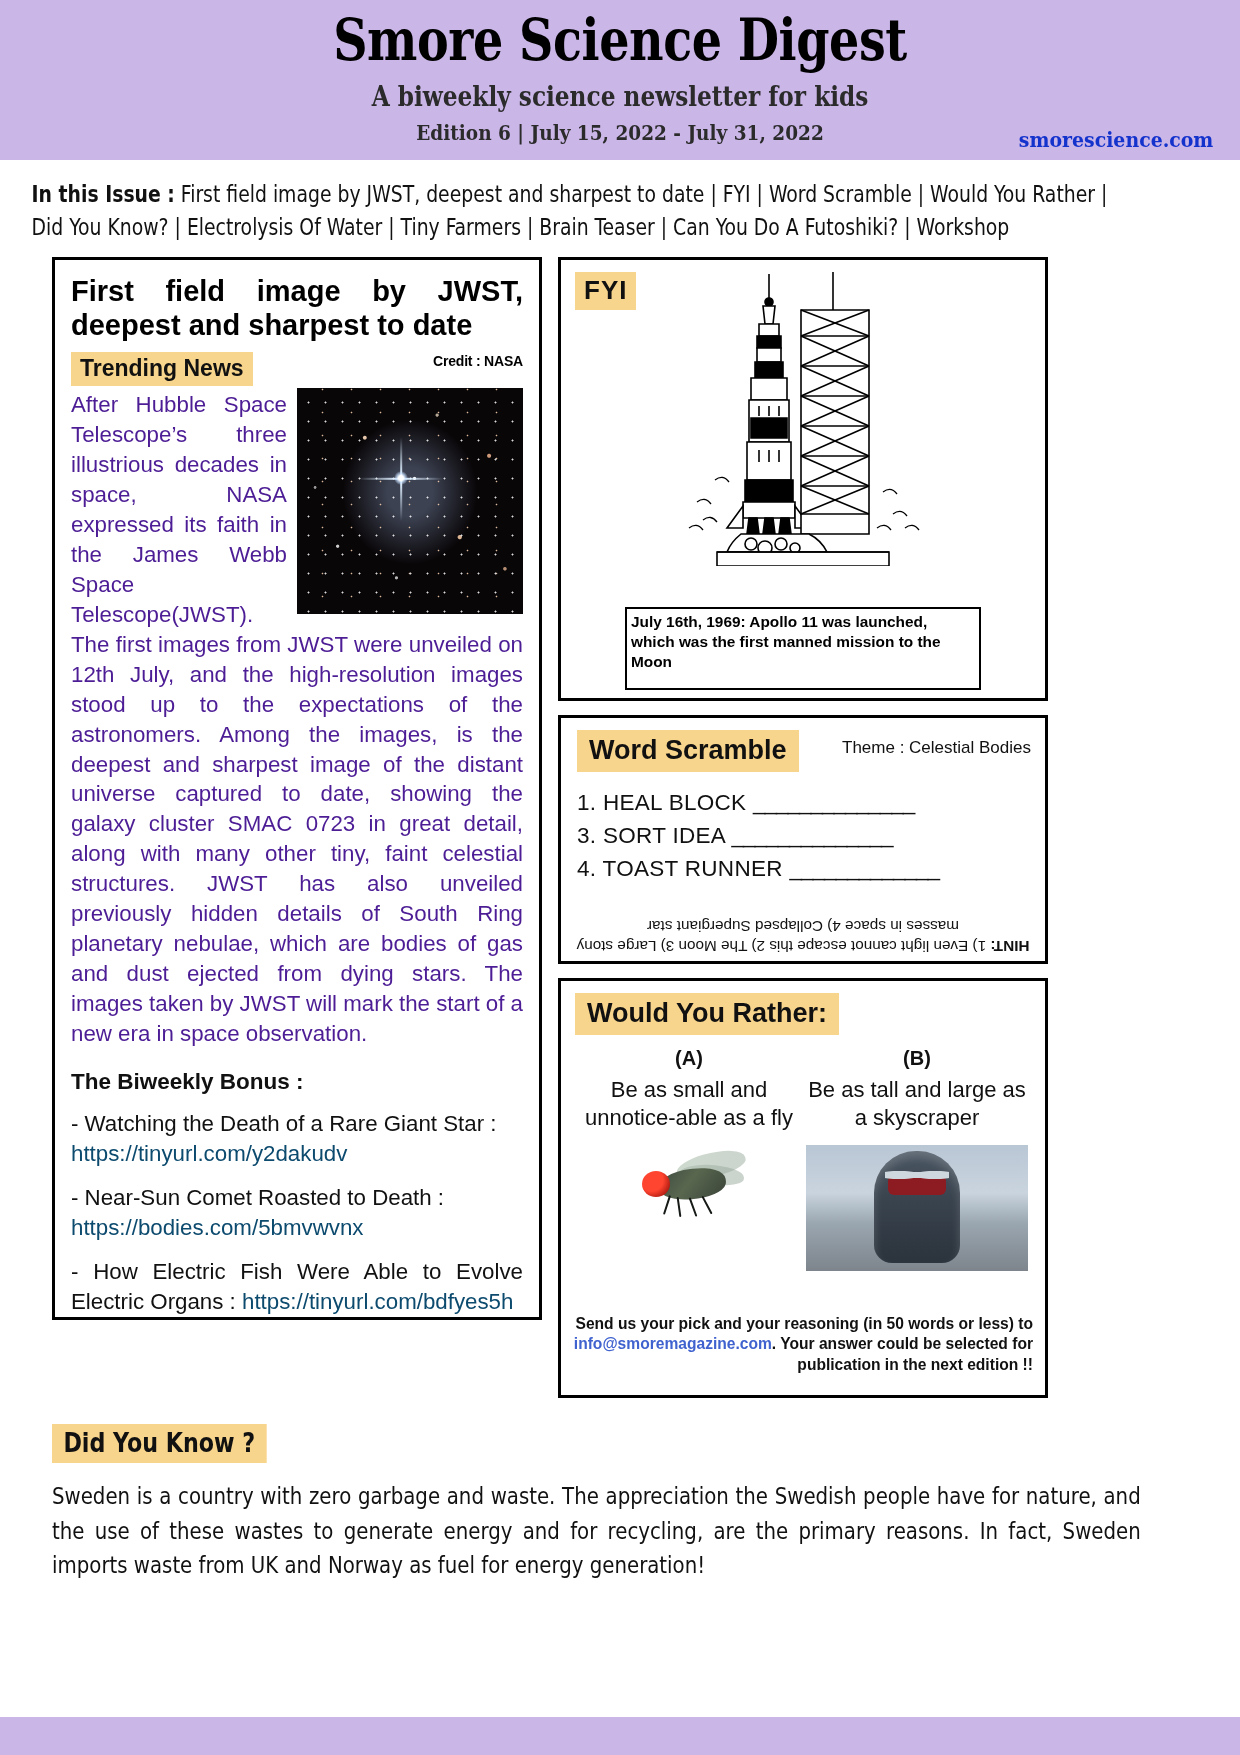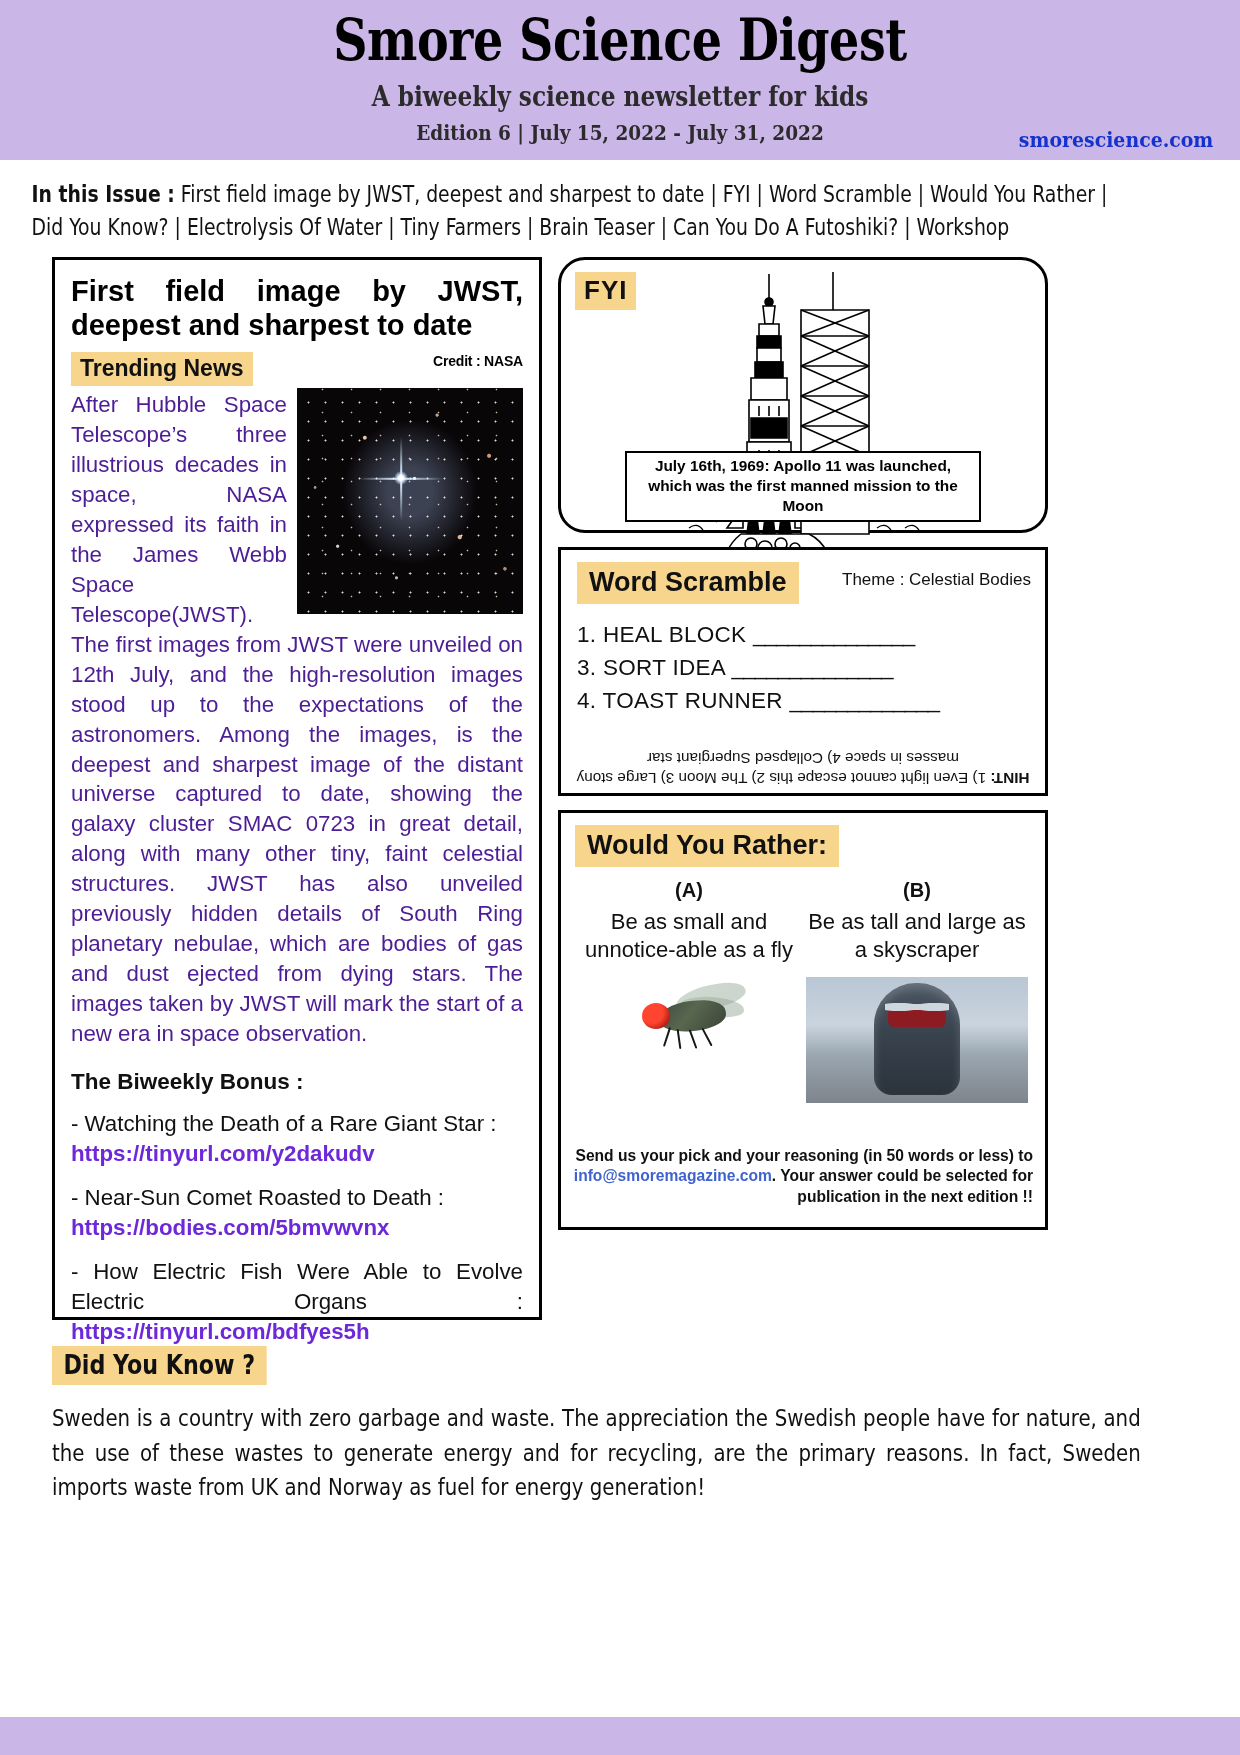--- a/index.html
+++ b/index.html
@@ -172,43 +172,42 @@
     margin-top: 20px;
     color: #111;
   }
   .bonus-item {
     font-size: 22.3px;
     line-height: 1.34;
     text-align: justify;
     margin-top: 14px;
     color: #111;
   }
-  .lnk { color: #6d28d9; font-weight: bold; }
-
-  
-  .fyi { padding: 12px 14px 10px 14px; height: 276px; position: relative; border-radius: 27px; }
+  .lnk { color: #0c4a6e; font-weight: normal; }
+
+  
+  .fyi { padding: 12px 14px 10px 14px; height: 444px; position: relative; }
   .badge-fyi { font-size: 26px; letter-spacing: 1px; }
   .rocket-wrap {
     position: absolute;
     left: 0; right: 0; top: 6px;
     display: flex; justify-content: center;
     pointer-events: none;
   }
   .fyi-caption {
     position: absolute;
     left: 50%; transform: translateX(-50%);
     bottom: 8px;
     width: 356px;
     border: 2.5px solid #000;
     background: #fff;
-    text-align: center;
     font-size: 15.4px;
     font-weight: bold;
     line-height: 1.3;
-    padding: 3px 4px 4px 4px;
+    padding: 3px 4px 16px 4px;
     color: #000;
   }
 
   
   .ws { padding: 12px 14px 6px 16px; margin-top: 14px; height: 249px; position: relative; }
   .ws-top { display: flex; align-items: flex-start; justify-content: space-between; }
   .badge-ws { font-size: 27px; padding: 5px 12px 6px 12px; }
   .ws-theme { font-size: 17px; color: #111; margin-top: 8px; }
   .ws-list { margin-top: 18px; }
   .ws-item {

